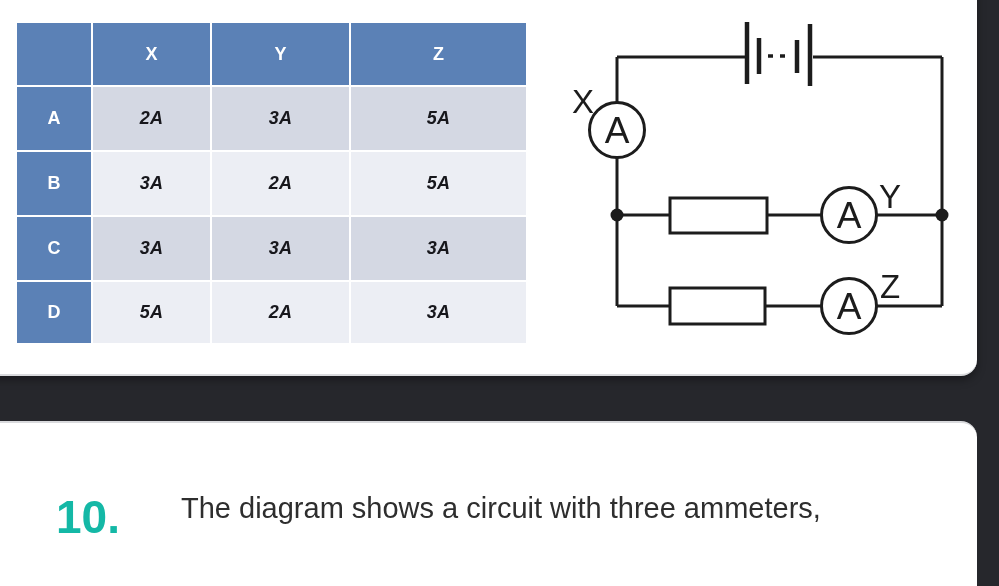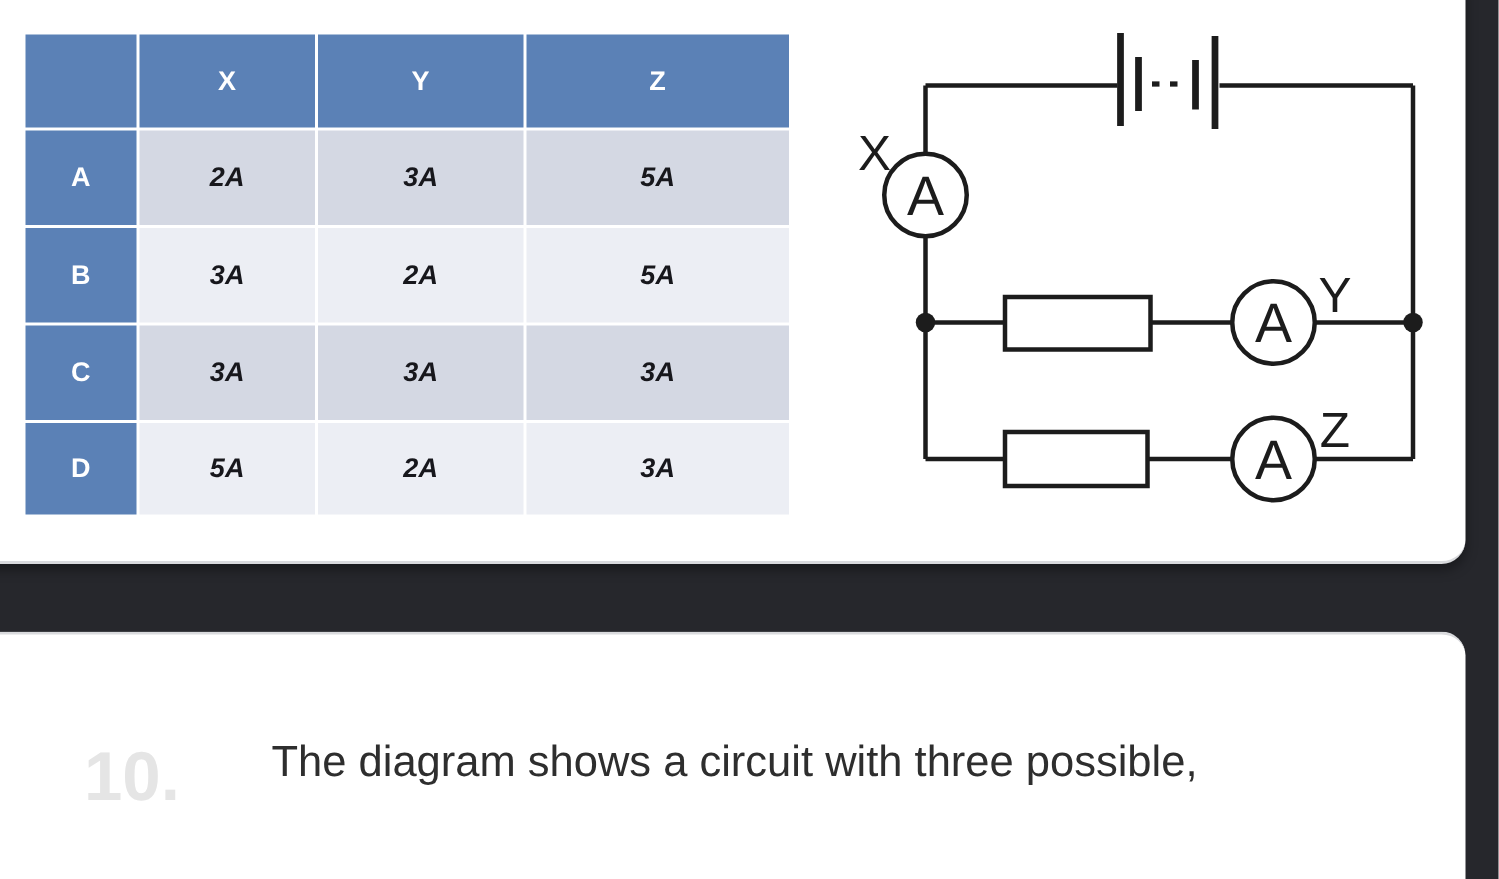--- a/index.html
+++ b/index.html
@@ -37,21 +37,21 @@
   .val{color:#17171c;font-style:italic;}
   .r-dark{background:#d4d8e3;}
   .r-light{background:#eceef4;}
 
   
   .circuit{position:absolute;left:576px;top:20px;} 
 
   
   .q-number{
     position:absolute;left:56px;top:494px;
-    font-size:46px;font-weight:600;color:#e5e5e5;line-height:1;
+    font-size:46px;font-weight:600;color:#14b8a6;line-height:1;
   }
   .q-text{
     position:absolute;left:181px;top:489px;width:780px;
     font-size:29px;line-height:38px;color:#2e2e2e;
   }
 </style>
 </head>
 <body>
 
 <div class="card card-top">
@@ -122,14 +122,14 @@
       <text x="27" y="113" text-anchor="middle" font-size="33">X</text>
       <text x="334" y="208" text-anchor="middle" font-size="33">Y</text>
       <text x="334" y="298" text-anchor="middle" font-size="33">Z</text>
     </g>
   </svg>
 </div>
 
 <div class="card card-bottom"></div>
 <div class="q-number">10.</div>
 <div class="q-text">
-  <div>The diagram shows a circuit with three possible,</div>
+  <div>The diagram shows a circuit with three ammeters,</div>
 </div>
 
 </body></html>

